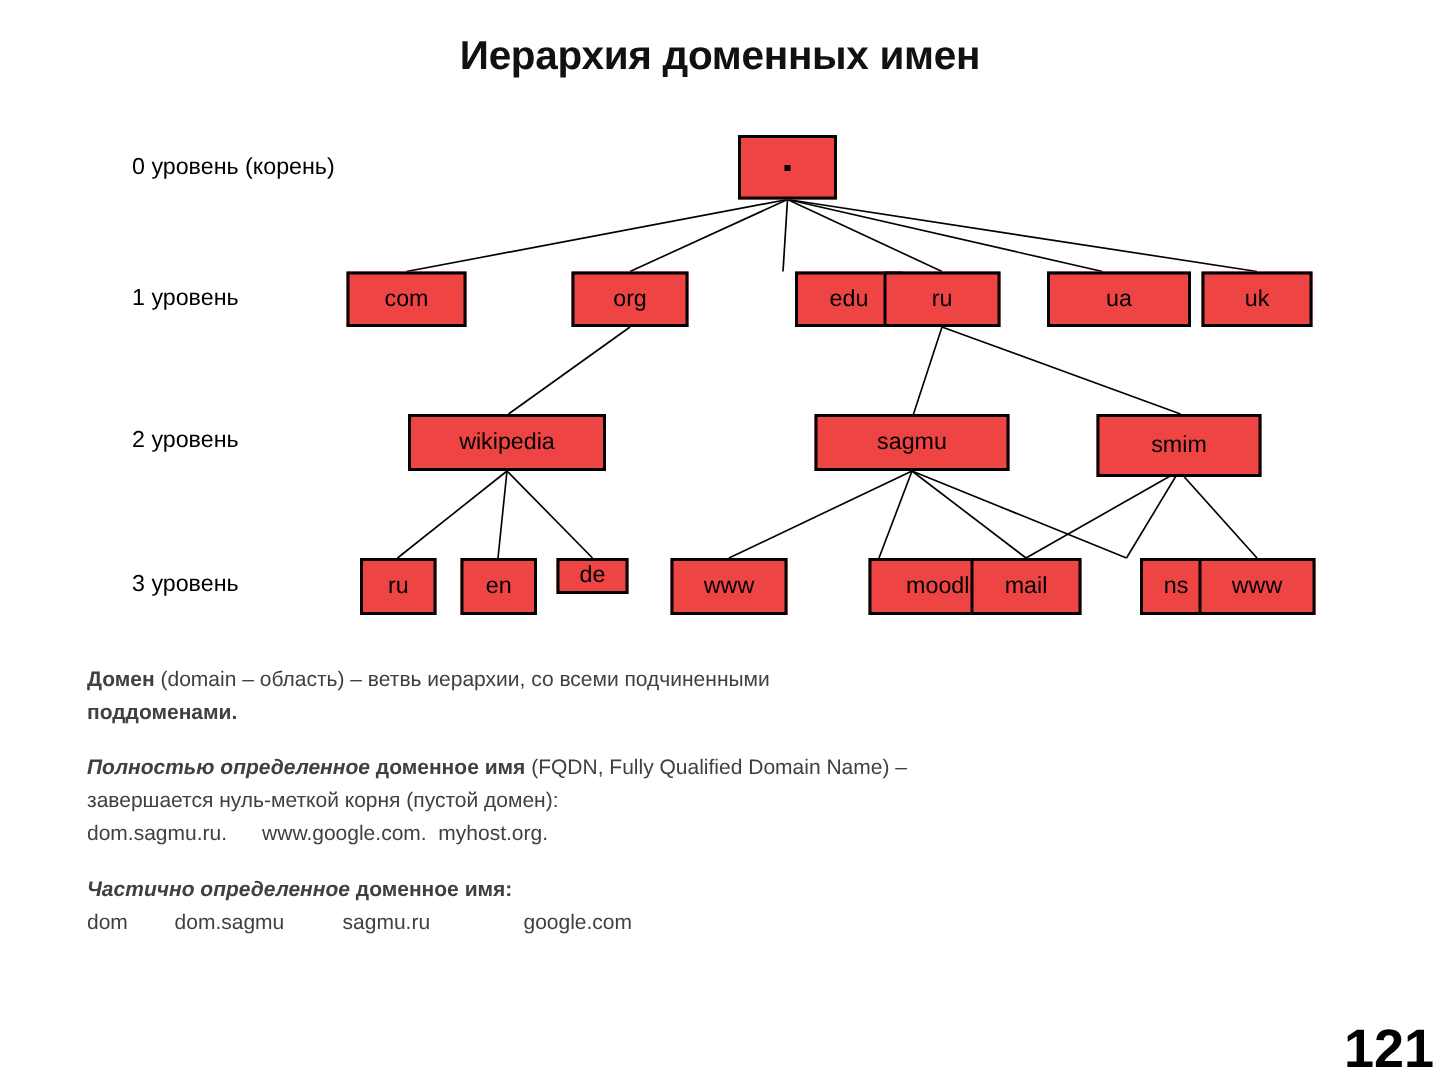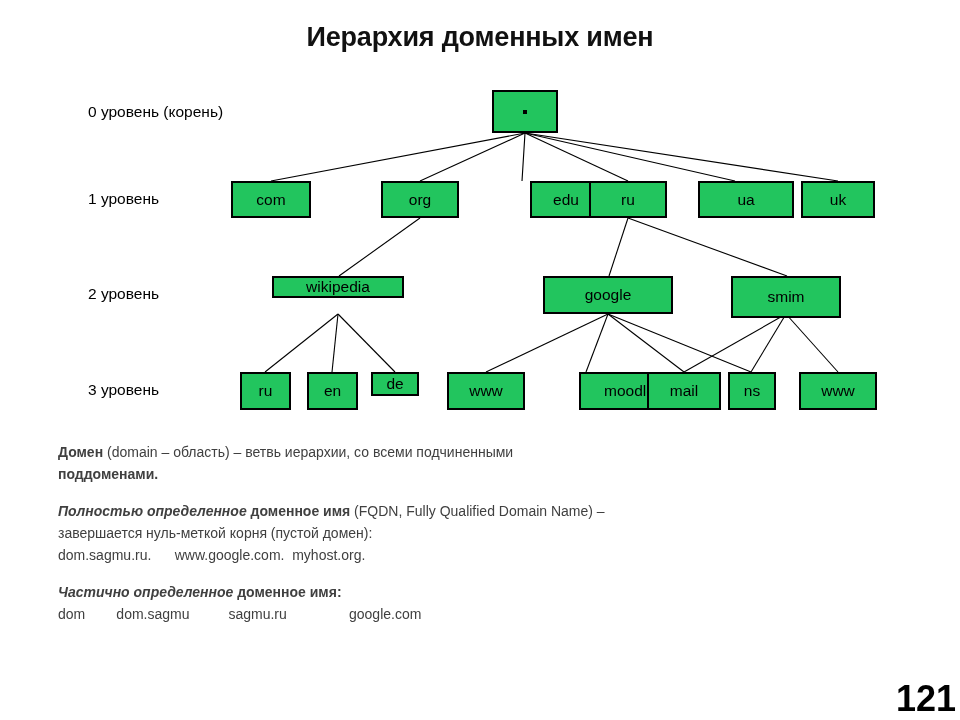--- a/index.html
+++ b/index.html
@@ -48,21 +48,21 @@
   .level-label {
     position: absolute;
     font-size: 15.5px;
     white-space: nowrap;
     color: #000;
   }
   .node {
     position: absolute;
     box-sizing: border-box;
     border: 2.5px solid #000000;
-    background: #22c55e;
+    background: #ef4444;
     display: flex;
     align-items: center;
     justify-content: center;
     font-size: 15.5px;
     line-height: 1;
     color: #000;
     z-index: 2;
   }
   .node.root {
     font-size: 20px;
@@ -177,31 +177,31 @@
     <span class="dot"></span>
   </div>
 
   <div class="node" style="left:231px; top:103px; width:80px; height:37px;">com</div>
   <div class="node" style="left:381px; top:103px; width:78px; height:37px;">org</div>
   <div class="node" style="left:486px; top:103px; width:72px; height:37px;margin-left:44px;">edu</div>
   <div class="node" style="left:589px; top:103px; width:78px; height:37px;">ru</div>
   <div class="node" style="left:698px; top:103px; width:96px; height:37px;">ua</div>
   <div class="node" style="left:801px; top:103px; width:74px; height:37px;">uk</div>
 
-  <div class="node" style="left:272px; top:198px; width:132px; height:22px;">wikipedia</div>
-  <div class="node" style="left:543px; top:198px; width:130px; height:38px;">google</div>
+  <div class="node" style="left:272px; top:198px; width:132px; height:38px;">wikipedia</div>
+  <div class="node" style="left:543px; top:198px; width:130px; height:38px;">sagmu</div>
   <div class="node" style="left:731px; top:198px; width:110px; height:42px;">smim</div>
 
   <div class="node" style="left:240px; top:294px; width:51px; height:38px;">ru</div>
   <div class="node" style="left:307px; top:294px; width:51px; height:38px;">en</div>
   <div class="node" style="left:371px; top:294px; width:48px; height:24px;">de</div>
   <div class="node" style="left:447px; top:294px; width:78px; height:38px;">www</div>
   <div class="node" style="left:535px; top:294px; width:101px; height:38px;margin-left:44px;">moodle</div>
   <div class="node" style="left:647px; top:294px; width:74px; height:38px;">mail</div>
-  <div class="node" style="left:728px; top:294px; width:48px; height:38px;">ns</div>
+  <div class="node" style="left:760px; top:294px; width:48px; height:38px;">ns</div>
   <div class="node" style="left:799px; top:294px; width:78px; height:38px;">www</div>
 </div>
 
 <div id="body-text">
 
   <p class="para p-domain">
     <span class="b">Домен</span><span> (domain – область) </span><span>– ветвь иерархии, со всеми подчиненными </span><br>
     <span class="b">поддоменами.</span>
   </p>
 

